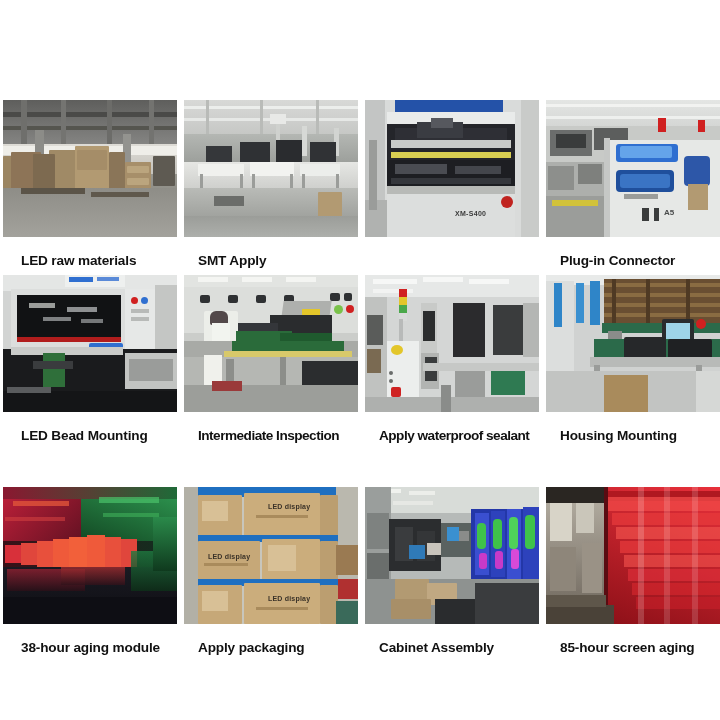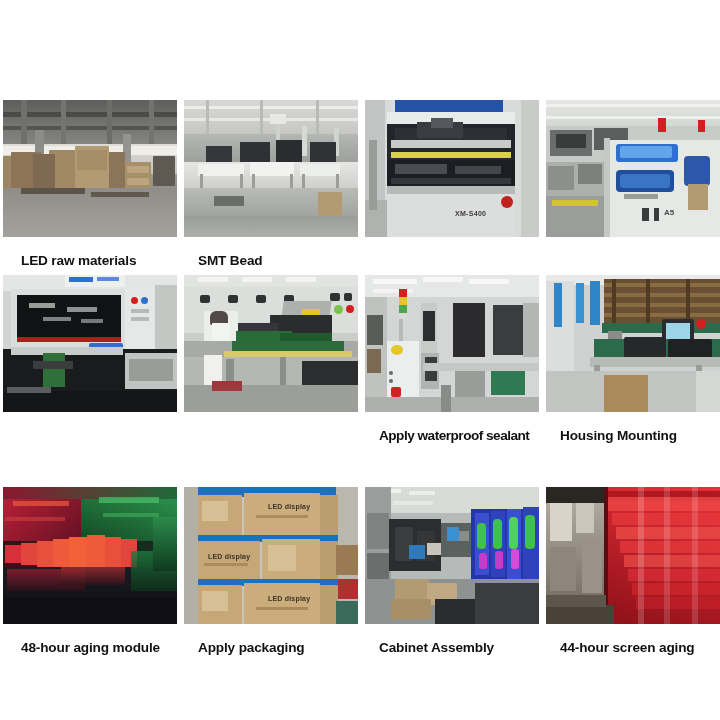--- a/index.html
+++ b/index.html
@@ -151,21 +151,21 @@
           <span class="px" style="left:56px;top:74px;width:3px;height:22px;background:#9b9d9a;"></span>
           <span class="px" style="left:68px;top:74px;width:3px;height:22px;background:#9b9d9a;"></span>
           <span class="px" style="left:106px;top:74px;width:3px;height:22px;background:#9b9d9a;"></span>
           <span class="px" style="left:118px;top:74px;width:3px;height:22px;background:#9b9d9a;"></span>
           <span class="px" style="left:152px;top:74px;width:3px;height:22px;background:#9b9d9a;"></span>
           <span class="px" style="left:0;top:88px;width:174px;height:49px;background:linear-gradient(180deg,#b9bbb7,#8f918d);"></span>
           <span class="px box" style="left:134px;top:92px;width:24px;height:26px;background:#b29a72;"></span>
           <span class="px" style="left:30px;top:96px;width:30px;height:10px;background:#6b6d6a;"></span>
           <span class="px" style="left:0;top:116px;width:174px;height:21px;background:linear-gradient(180deg,#9b9d99,#adafab);"></span>
         </div>
-        <div class="caption">SMT Bead</div>
+        <div class="caption">SMT Apply</div>
       </div>
 
       <div class="cell c3">
         <div class="photo">
           <span class="px" style="left:0;top:0;width:174px;height:137px;background:#d9dbda;"></span>
           <span class="px" style="left:0;top:0;width:20px;height:137px;background:#c3c5c4;"></span>
           <span class="px" style="left:156px;top:0;width:18px;height:137px;background:#c9cbc9;"></span>
           <span class="px" style="left:30px;top:0;width:108px;height:16px;background:#2452a8;"></span>
           <span class="px" style="left:22px;top:12px;width:128px;height:14px;background:#e9ebea;"></span>
           <span class="px" style="left:22px;top:24px;width:128px;height:44px;background:#24252a;"></span>
@@ -209,20 +209,21 @@
           <span class="px" style="left:108px;top:108px;width:5px;height:13px;background:#3a3c3c;"></span>
           <span class="px" style="font-size:8px;font-weight:bold;color:#4a4c4c;left:118px;top:108px;">A5</span>
           <span class="px" style="left:0;top:62px;width:58px;height:75px;background:#adafac;"></span>
           <span class="px" style="left:2px;top:66px;width:26px;height:24px;background:#8d8f8c;"></span>
           <span class="px" style="left:32px;top:64px;width:24px;height:20px;background:#7e807d;"></span>
           <span class="px" style="left:0;top:96px;width:58px;height:41px;background:#9b9d9a;"></span>
           <span class="px" style="left:6px;top:100px;width:46px;height:6px;background:#d2c23a;"></span>
           <span class="px" style="left:138px;top:56px;width:26px;height:30px;background:#2d57a8;border-radius:4px;"></span>
           <span class="px" style="left:142px;top:84px;width:20px;height:26px;background:#b29a72;"></span>
         </div>
+        <div class="caption">Plug-in Connector</div>
       </div>
     </div>
 
     <div class="grid-row r2">
 
       <div class="cell c1">
         <div class="photo">
           <span class="px" style="left:0;top:0;width:174px;height:137px;background:#d2d4d3;"></span>
           <span class="px" style="left:0;top:0;width:174px;height:16px;background:#e4e6e5;"></span>
           <span class="px" style="left:62px;top:0;width:60px;height:12px;background:#eef0ef;"></span>
@@ -244,20 +245,21 @@
           <span class="px" style="left:86px;top:68px;width:34px;height:12px;background:#2f6fd0;border-radius:2px;"></span>
           <span class="px" style="left:0;top:74px;width:174px;height:63px;background:#1a1b1d;"></span>
           <span class="px" style="left:8px;top:72px;width:112px;height:8px;background:#c9cbc9;"></span>
           <span class="px" style="left:40px;top:78px;width:22px;height:34px;background:#2f6f3a;"></span>
           <span class="px" style="left:30px;top:86px;width:40px;height:8px;background:#3a3c3e;"></span>
           <span class="px" style="left:122px;top:78px;width:52px;height:36px;background:#c2c4c2;"></span>
           <span class="px" style="left:126px;top:84px;width:44px;height:22px;background:#9a9c9a;"></span>
           <span class="px" style="left:0;top:116px;width:174px;height:21px;background:#141517;"></span>
           <span class="px" style="left:4px;top:112px;width:44px;height:6px;background:#5a5c5e;"></span>
         </div>
+        <div class="caption">LED Bead Mounting</div>
       </div>
 
       <div class="cell c2 wide-cap">
         <div class="photo">
           <span class="px" style="left:0;top:0;width:174px;height:137px;background:#cbcdca;"></span>
           <span class="px" style="left:0;top:0;width:174px;height:14px;background:#e2e4e1;"></span>
           <span class="px" style="left:14px;top:2px;width:30px;height:5px;background:#f4f5f2;"></span>
           <span class="px" style="left:58px;top:2px;width:30px;height:5px;background:#f4f5f2;"></span>
           <span class="px" style="left:102px;top:2px;width:30px;height:5px;background:#f4f5f2;"></span>
           <span class="px" style="left:0;top:12px;width:174px;height:46px;background:#dcdedb;"></span>
@@ -282,20 +284,21 @@
           <span class="px" style="left:48px;top:66px;width:112px;height:12px;background:#2a6b3a;"></span>
           <span class="px" style="left:40px;top:76px;width:128px;height:6px;background:#d8c96a;"></span>
           <span class="px" style="left:0;top:82px;width:174px;height:55px;background:#b5b7b3;"></span>
           <span class="px" style="left:20px;top:80px;width:18px;height:36px;background:#f0f1ec;"></span>
           <span class="px" style="left:42px;top:84px;width:8px;height:44px;background:#8c8e8a;"></span>
           <span class="px" style="left:96px;top:82px;width:6px;height:44px;background:#8c8e8a;"></span>
           <span class="px" style="left:118px;top:86px;width:56px;height:30px;background:#2b2d2f;"></span>
           <span class="px" style="left:0;top:110px;width:174px;height:27px;background:#9c9e9a;"></span>
           <span class="px" style="left:28px;top:106px;width:30px;height:10px;background:#9a3a3a;"></span>
         </div>
+        <div class="caption">Intermediate Inspection</div>
       </div>
 
       <div class="cell c3 wide-cap">
         <div class="photo">
           <span class="px" style="left:0;top:0;width:174px;height:137px;background:#d4d6d5;"></span>
           <span class="px" style="left:0;top:0;width:174px;height:22px;background:#e6e8e7;"></span>
           <span class="px" style="left:8px;top:4px;width:44px;height:5px;background:#f6f7f6;"></span>
           <span class="px" style="left:58px;top:2px;width:40px;height:5px;background:#f6f7f6;"></span>
           <span class="px" style="left:8px;top:14px;width:40px;height:4px;background:#f2f3f2;"></span>
           <span class="px" style="left:104px;top:4px;width:40px;height:5px;background:#f6f7f6;"></span>
@@ -387,21 +390,21 @@
           <span class="px" style="left:84px;top:48px;width:18px;height:36px;background:#ef5a3a;"></span>
           <span class="px" style="left:102px;top:50px;width:16px;height:34px;background:#e8503c;"></span>
           <span class="px" style="left:118px;top:52px;width:16px;height:32px;background:#e0463c;"></span>
           <span class="px" style="left:0;top:80px;width:174px;height:57px;background:linear-gradient(180deg,#1a1a22,#0d0d12);"></span>
           <span class="px" style="left:4px;top:82px;width:78px;height:22px;background:linear-gradient(180deg,#8a2030,#2a1018);opacity:.85;"></span>
           <span class="px" style="left:58px;top:80px;width:64px;height:18px;background:linear-gradient(180deg,#a02c30,#30121a);opacity:.8;"></span>
           <span class="px" style="left:128px;top:64px;width:46px;height:40px;background:linear-gradient(180deg,#1f7a40,#0d3018);opacity:.8;"></span>
           <span class="px" style="left:0;top:110px;width:174px;height:27px;background:#0e0e14;"></span>
           <span class="px" style="left:150px;top:30px;width:24px;height:54px;background:linear-gradient(180deg,#2a8a4a,#0f3a1e);"></span>
         </div>
-        <div class="caption">48-hour aging module</div>
+        <div class="caption">38-hour aging module</div>
       </div>
 
       <div class="cell c2">
         <div class="photo">
           <span class="px" style="left:0;top:0;width:174px;height:137px;background:#c8c6bc;"></span>
           <span class="px" style="left:0;top:0;width:16px;height:137px;background:#b2b0a6;"></span>
           <span class="px" style="left:150px;top:0;width:24px;height:137px;background:#bab8ae;"></span>
           <span class="px" style="left:14px;top:0;width:138px;height:10px;background:#1f6fc0;"></span>
           <span class="px box" style="left:14px;top:8px;width:44px;height:42px;background:#c6a878;"></span>
           <span class="px box" style="left:60px;top:6px;width:76px;height:44px;background:#cbad7c;"></span>
@@ -489,18 +492,18 @@
           <span class="px" style="left:90px;top:110px;width:84px;height:12px;background:#c8202a;opacity:.6;"></span>
           <span class="px" style="left:92px;top:0;width:6px;height:137px;background:#ffffff;opacity:.18;"></span>
           <span class="px" style="left:118px;top:0;width:6px;height:137px;background:#ffffff;opacity:.15;"></span>
           <span class="px" style="left:146px;top:0;width:6px;height:137px;background:#ffffff;opacity:.15;"></span>
           <span class="px" style="left:58px;top:0;width:4px;height:137px;background:#5a0c12;"></span>
           <span class="px" style="left:0;top:118px;width:68px;height:19px;background:#4a4238;"></span>
           <span class="px" style="left:0;top:108px;width:60px;height:12px;background:#5e564a;"></span>
           <span class="px" style="left:4px;top:60px;width:26px;height:44px;background:#8e867a;"></span>
           <span class="px" style="left:36px;top:56px;width:20px;height:50px;background:#9a9286;"></span>
         </div>
-        <div class="caption">44-hour screen aging</div>
+        <div class="caption">85-hour screen aging</div>
       </div>
     </div>
 
   </div>
 </div>
 
 </body></html>

